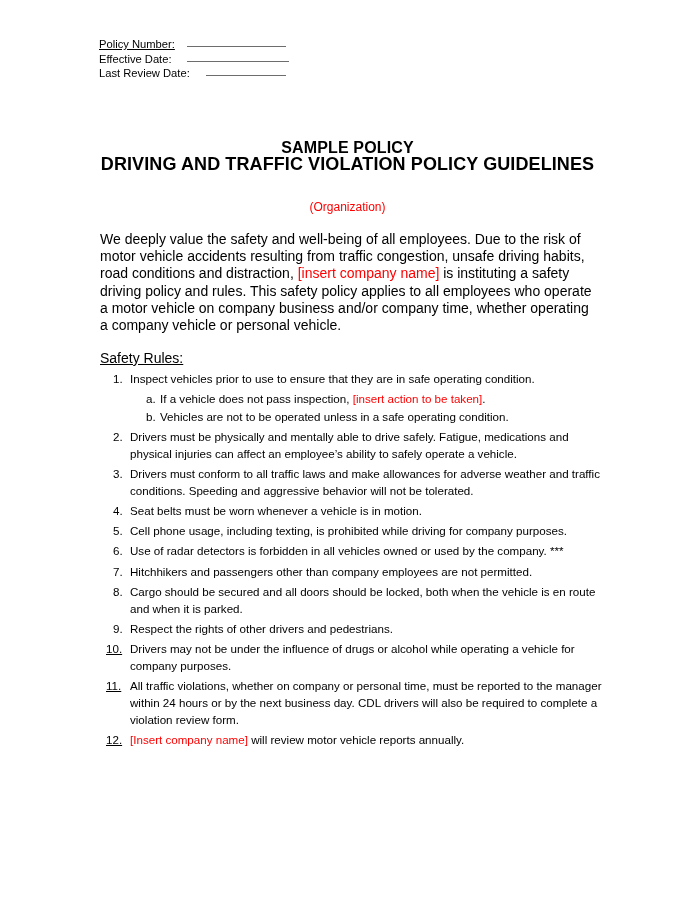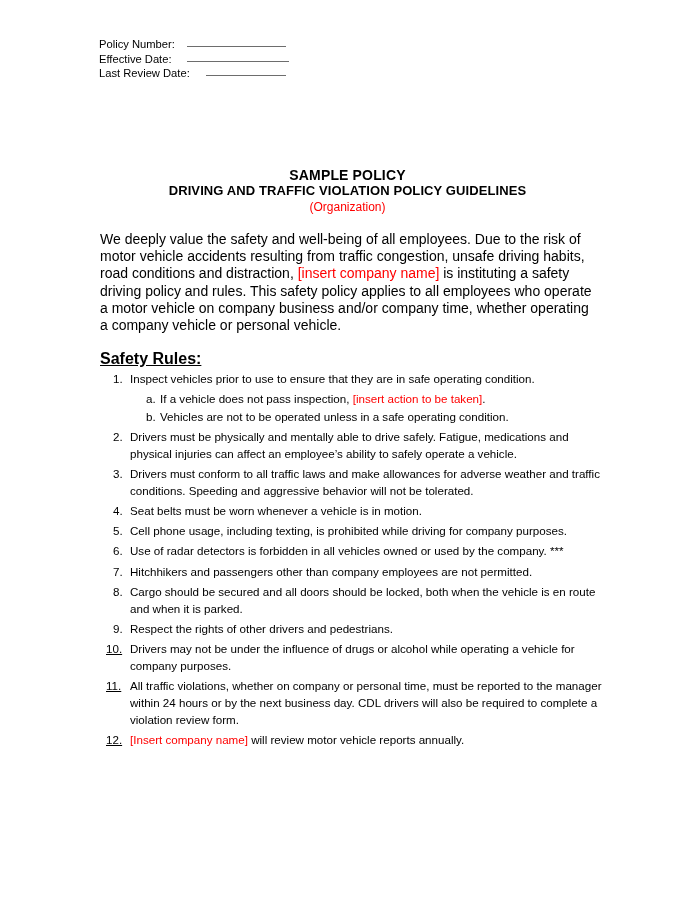--- a/index.html
+++ b/index.html
@@ -39,44 +39,43 @@
     display: inline-block;
   }
   .field-rule {
     display: inline-block;
     border-bottom: 1px solid #6d6d6d;
     height: 10px;
     margin-left: 6px;
     position: relative;
     top: -1px;
   }
-  .field-row.r1 .field-label { width: 82px; }
+  .field-row.r1 .field-label { width: 82px; text-decoration: underline; }
   .field-row.r1 .field-rule  { width: 99px; }
   .field-row.r2 .field-label { width: 82px; }
   .field-row.r2 .field-rule  { width: 102px; }
   .field-row.r3 .field-label { width: 101px; }
   .field-row.r3 .field-rule  { width: 80px; }
 
   
   .title-block {
     position: absolute;
     left: 0;
     right: 0;
     top: 140px;
     text-align: center;
   }
   .title-line-1 {
-    font-size: 14px;
+    font-size: 16px;
     font-weight: bold;
     letter-spacing: 0.15px;
     line-height: 16px;
-    margin-top: 27px;
   }
   .title-line-2 {
-    font-size: 13px;
+    font-size: 18px;
     font-weight: bold;
     letter-spacing: 0.1px;
     line-height: 16px;
   }
   .org-line {
     position: absolute;
     left: 0;
     right: 0;
     top: 200px;
     text-align: center;
@@ -94,22 +93,22 @@
     line-height: 17.2px;
     text-align: left;
   }
   .red { color: #ff0000; }
 
   
   .rules-heading {
     position: absolute;
     left: 100px;
     top: 351px;
-    font-size: 16px;
-    font-weight: bold;
+    font-size: 14px;
+    font-weight: normal;
     text-decoration: underline;
     line-height: 15px;
   }
 
   
   .rules-list {
     position: absolute;
     left: 100px;
     top: 370px;
     width: 502px;

